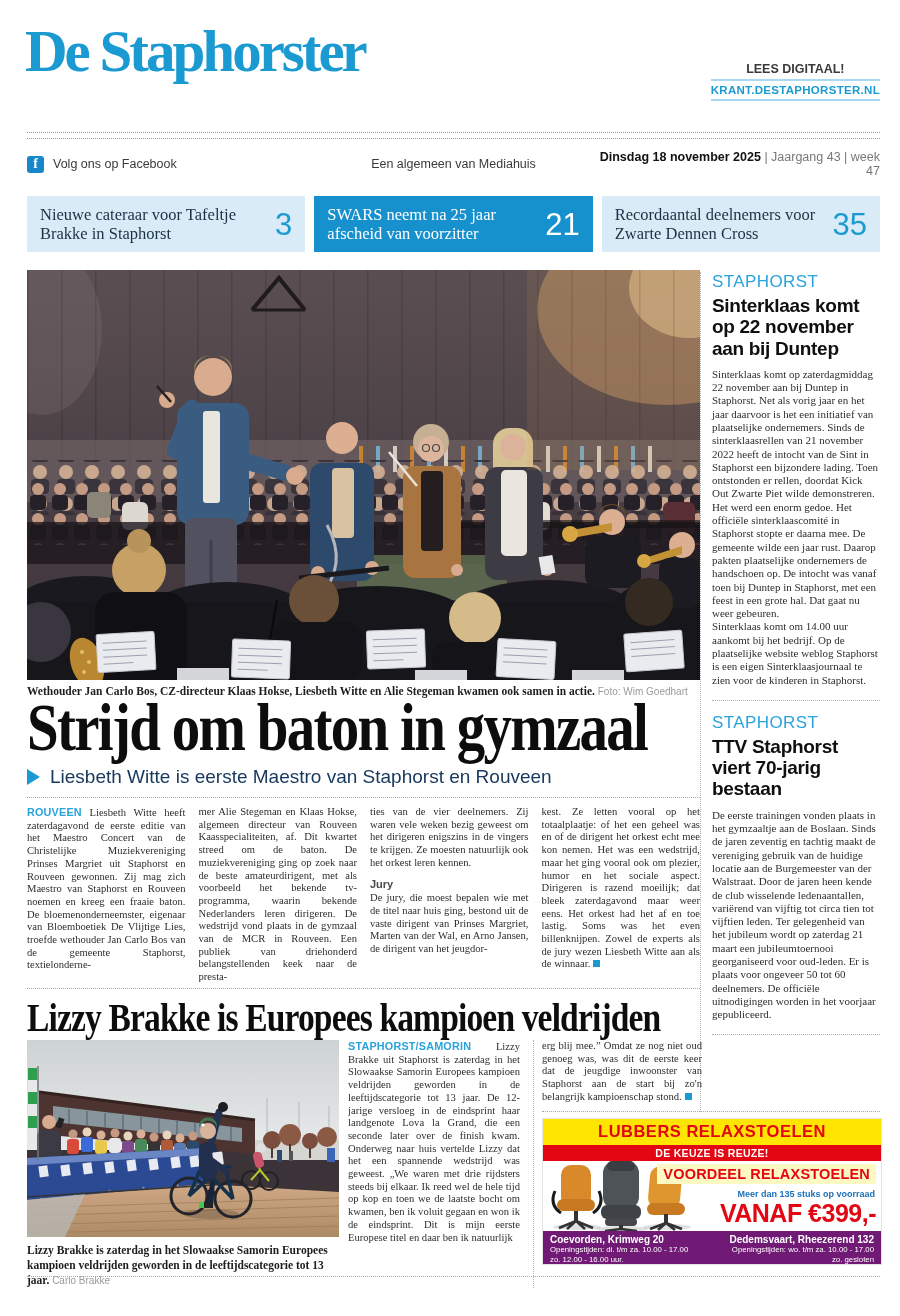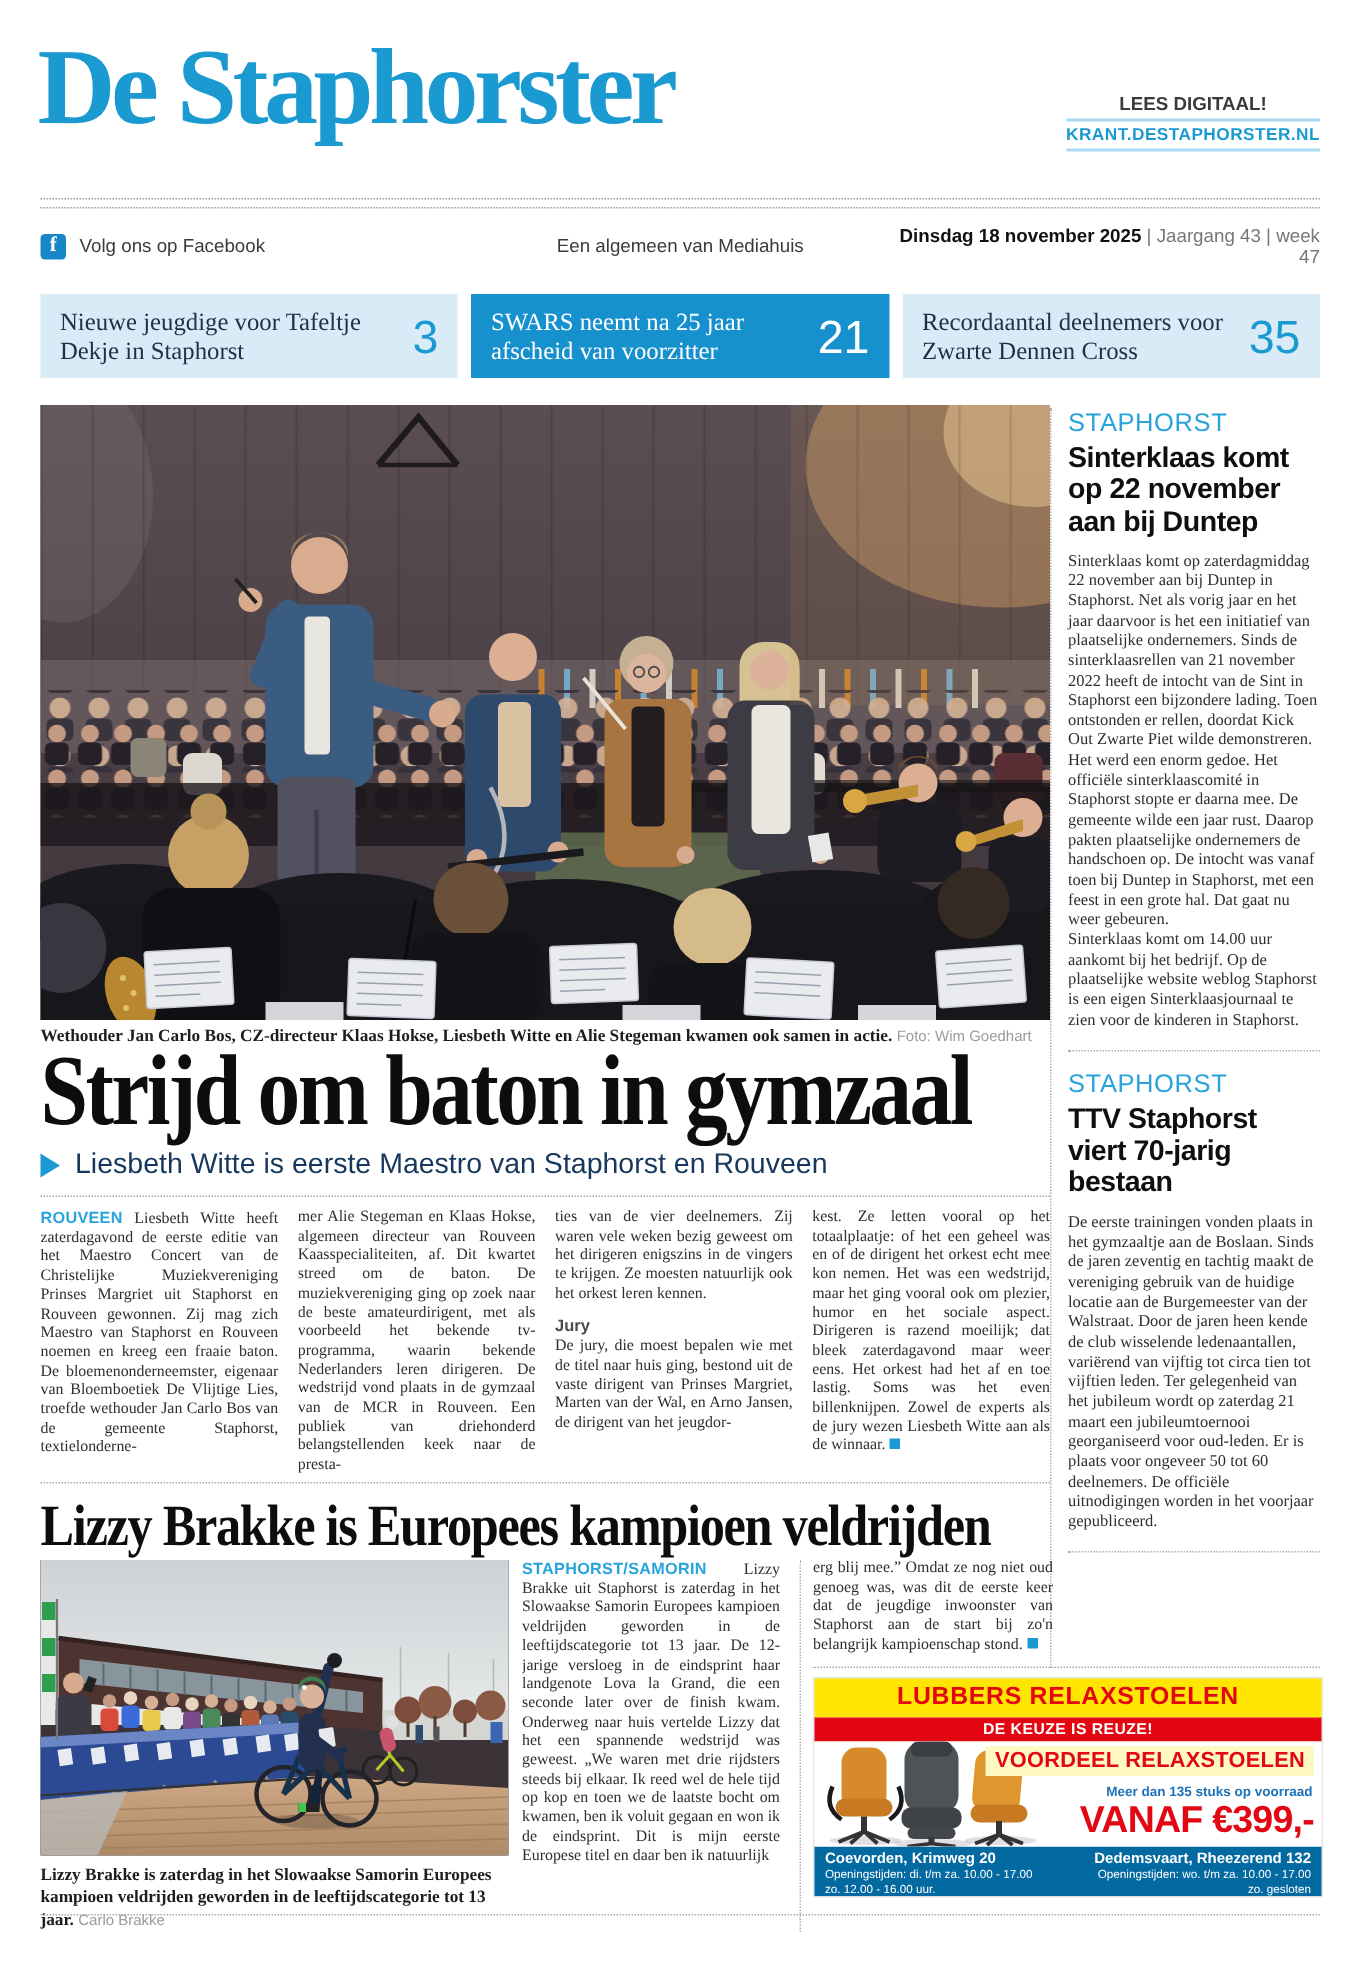--- a/index.html
+++ b/index.html
@@ -1,21 +1,21 @@
 <!DOCTYPE html>
 <html lang="nl"><head>
 <meta charset="utf-8">
 <style>
   html,body{margin:0;padding:0;background:#fff;}
   .page{position:relative;width:900px;height:1316px;background:#fff;overflow:hidden;
         font-family:"Liberation Sans",sans-serif;color:#222;}
 
   
   .masthead-title{position:absolute;left:25px;top:22px;margin:0;
-    font-family:"Liberation Serif",serif;font-weight:bold;font-size:72px;line-height:1;
+    font-family:"Liberation Serif",serif;font-weight:bold;font-size:59px;line-height:1;
     letter-spacing:-3px;color:#1b9ad2;}
   .digital{position:absolute;right:20px;top:62px;text-align:center;}
   .digital .l1{display:block;font-size:12.5px;font-weight:bold;color:#3a3a3a;
     padding-bottom:3px;border-bottom:2px solid #a7d9f2;}
   .digital .l2{display:block;font-size:11.5px;font-weight:bold;color:#1b9ad2;
     padding:3px 0;border-bottom:2px solid #a7d9f2;letter-spacing:.3px;}
 
   .dotted{border-top:1px dotted #a8a8a8;}
   .dbl-dotted{position:absolute;left:27px;width:853px;height:5px;
     border-top:1px dotted #9a9a9a;border-bottom:1px dotted #9a9a9a;}
@@ -91,21 +91,21 @@
   .ad-bar1{height:26px;background:#ffe500;display:flex;align-items:center;justify-content:center;
     color:#e30613;font-weight:bold;font-size:16.5px;letter-spacing:.5px;}
   .ad-bar2{height:16px;background:#e30613;display:flex;align-items:center;justify-content:center;
     color:#fff;font-weight:bold;font-size:10.5px;letter-spacing:.3px;}
   .ad-mid{height:70px;background:#fff;position:relative;}
   .ad-offer{position:absolute;right:5px;top:3px;background:#fef9c3;color:#e30613;
     font-weight:bold;font-size:14.5px;padding:2px 6px;letter-spacing:.2px;}
   .ad-stock{position:absolute;right:6px;top:28px;color:#1d71b8;font-weight:bold;font-size:9px;}
   .ad-price{position:absolute;right:5px;top:38px;color:#e30613;font-weight:bold;font-size:25px;
     letter-spacing:-.5px;}
-  .ad-bar3{height:33px;background:#0369a1;display:flex;justify-content:space-between;
+  .ad-bar3{height:33px;background:#701a75;display:flex;justify-content:space-between;
     padding:3px 7px;box-sizing:border-box;color:#fff;}
   .ad-loc{font-weight:bold;font-size:10px;line-height:1.15;}
   .ad-hours{font-size:7.8px;line-height:1.25;}
   .ad-col.r{text-align:right;}
 </style>
 </head>
 <body>
 
 <div class="page">
 
@@ -121,21 +121,21 @@
     <div class="fb-wrap">
       <span class="fb-icon">f</span>
       <span>Volg ons op Facebook</span>
     </div>
     <div class="mid">Een algemeen van Mediahuis</div>
     <div class="right"><b>Dinsdag 18 november 2025</b><span> | Jaargang 43 | week 47</span></div>
   </div>
 
   <div class="teasers">
     <div class="teaser">
-      <span class="t">Nieuwe jeugdige voor Tafeltje Dekje in Staphorst</span>
+      <span class="t">Nieuwe cateraar voor Tafeltje Brakke in Staphorst</span>
       <span class="n">3</span>
     </div>
     <div class="teaser dark">
       <span class="t">SWARS neemt na 25 jaar afscheid van voorzitter</span>
       <span class="n">21</span>
     </div>
     <div class="teaser">
       <span class="t">Recordaantal deelnemers voor Zwarte Dennen Cross</span>
       <span class="n">35</span>
     </div>

